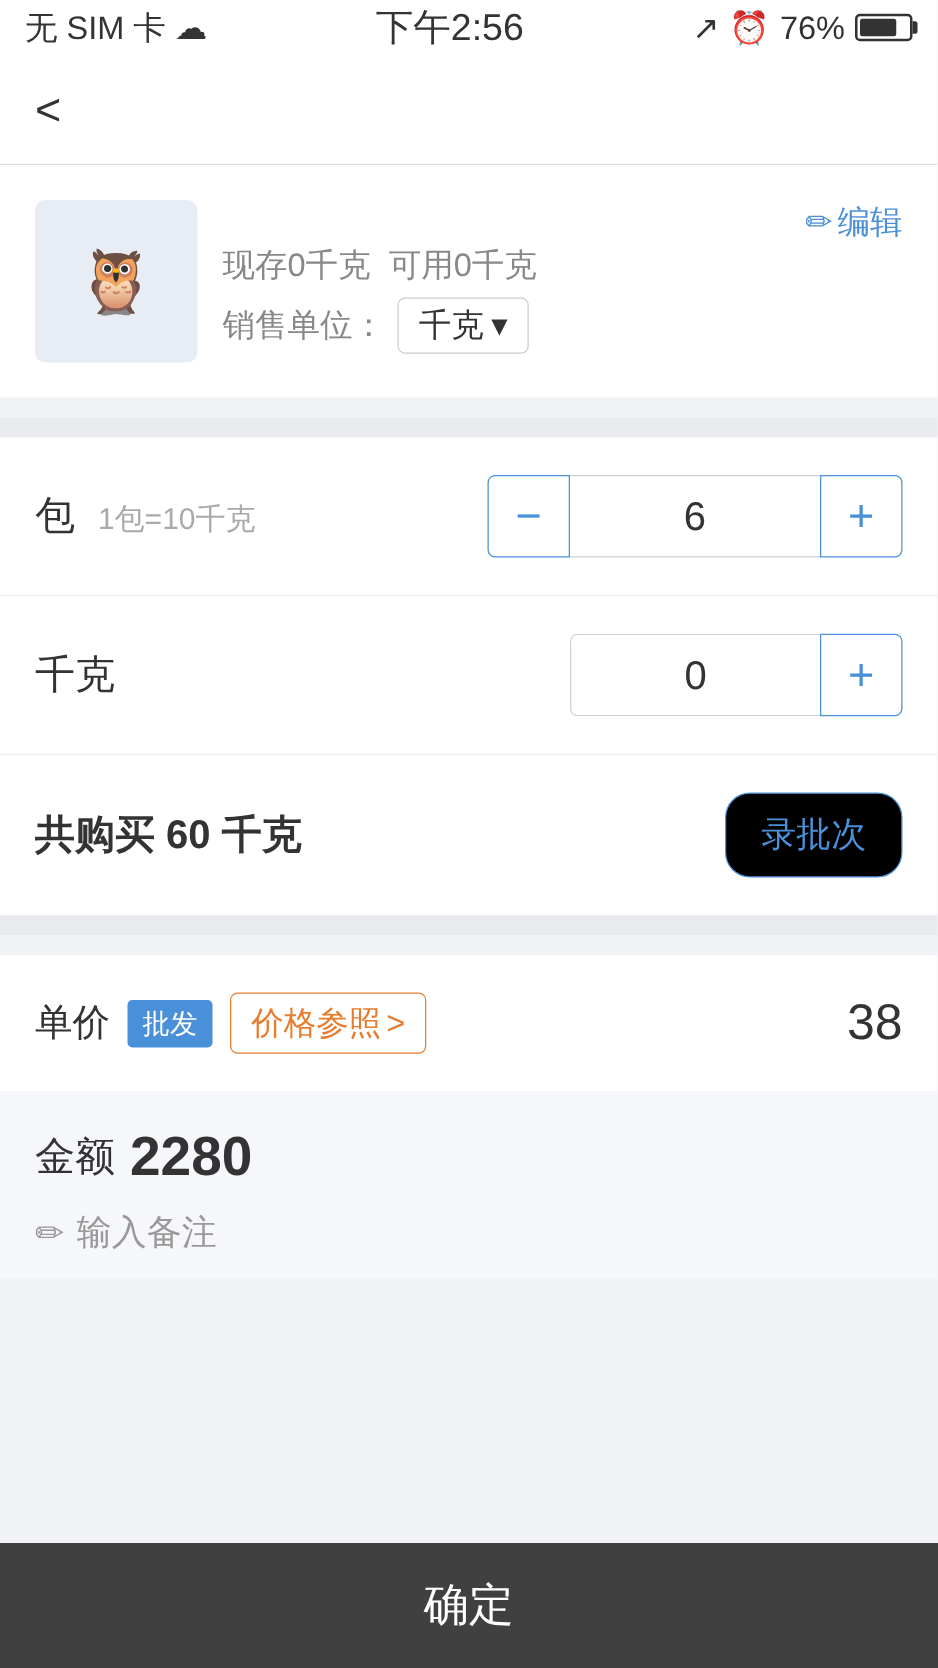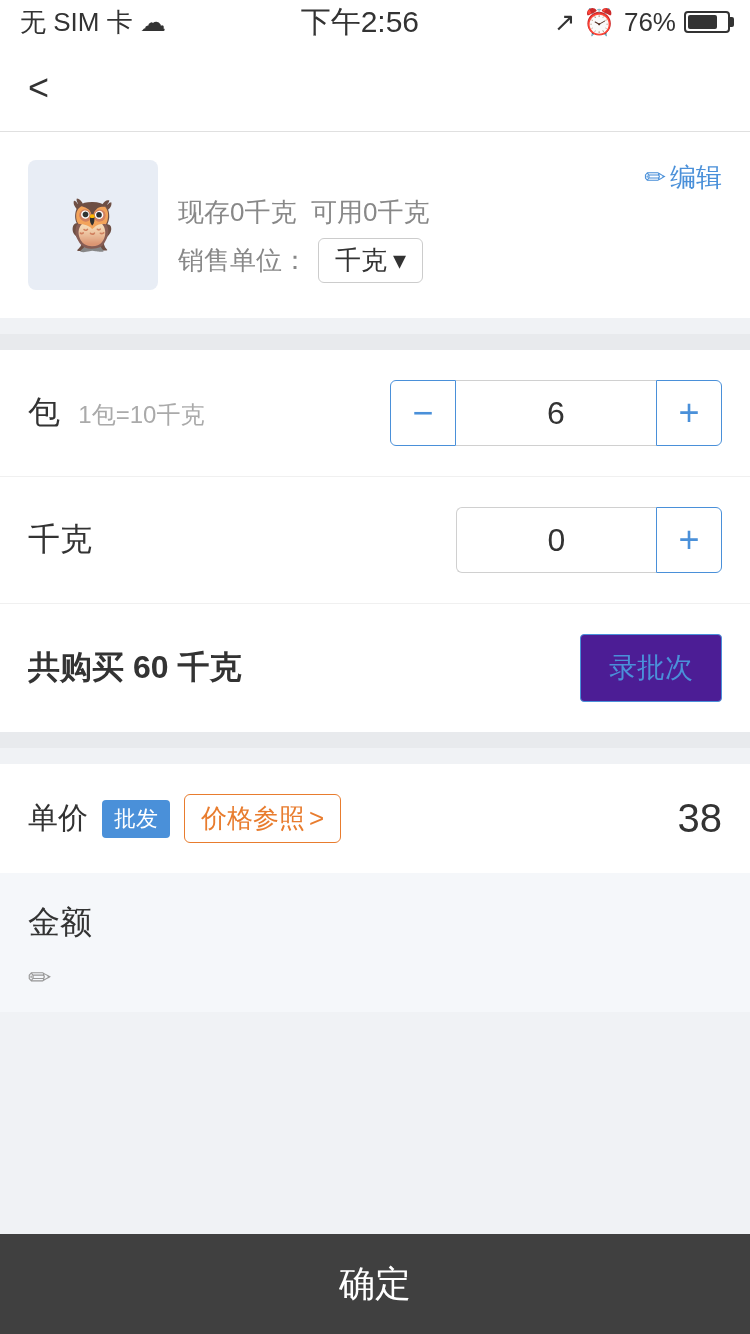--- a/index.html
+++ b/index.html
@@ -150,25 +150,25 @@
       background: #fff;
       padding: 30px 28px;
       display: flex;
       align-items: center;
       justify-content: space-between;
     }
     .total-text { font-size: 32px; color: #333; }
     .total-text span { font-weight: 700; }
     .record-btn {
       border: 1.5px solid #4a90d9;
-      border-radius: 4px;
+      border-radius: 20px;
       padding: 14px 28px;
       color: #4a90d9;
       font-size: 28px;
-      background: #4c1d95;
+      background: #000000;
       cursor: pointer;
     }
 
     
     .price-section { background: #fff; padding: 30px 28px; margin-top: 16px; }
     .price-row { display: flex; align-items: center; gap: 14px; }
     .price-label { font-size: 30px; color: #333; }
     .price-tag {
       background: #4a90d9;
       color: #fff;
@@ -319,22 +319,24 @@
         <span>价格参照</span>
         <span>&gt;</span>
       </div>
       <span class="price-value">38</span>
     </div>
   </div>
 
   <div class="amount-section">
     <div class="amount-row">
       <span class="amount-label">金额</span>
+      <span class="amount-value">2280</span>
     </div>
     <div class="note-row">
       <span>✏</span>
+      <span>输入备注</span>
     </div>
   </div>
 
   <div class="bottom-spacer"></div>
 </div>
 
 <div class="confirm-btn">确定</div>
 
 </body></html>

